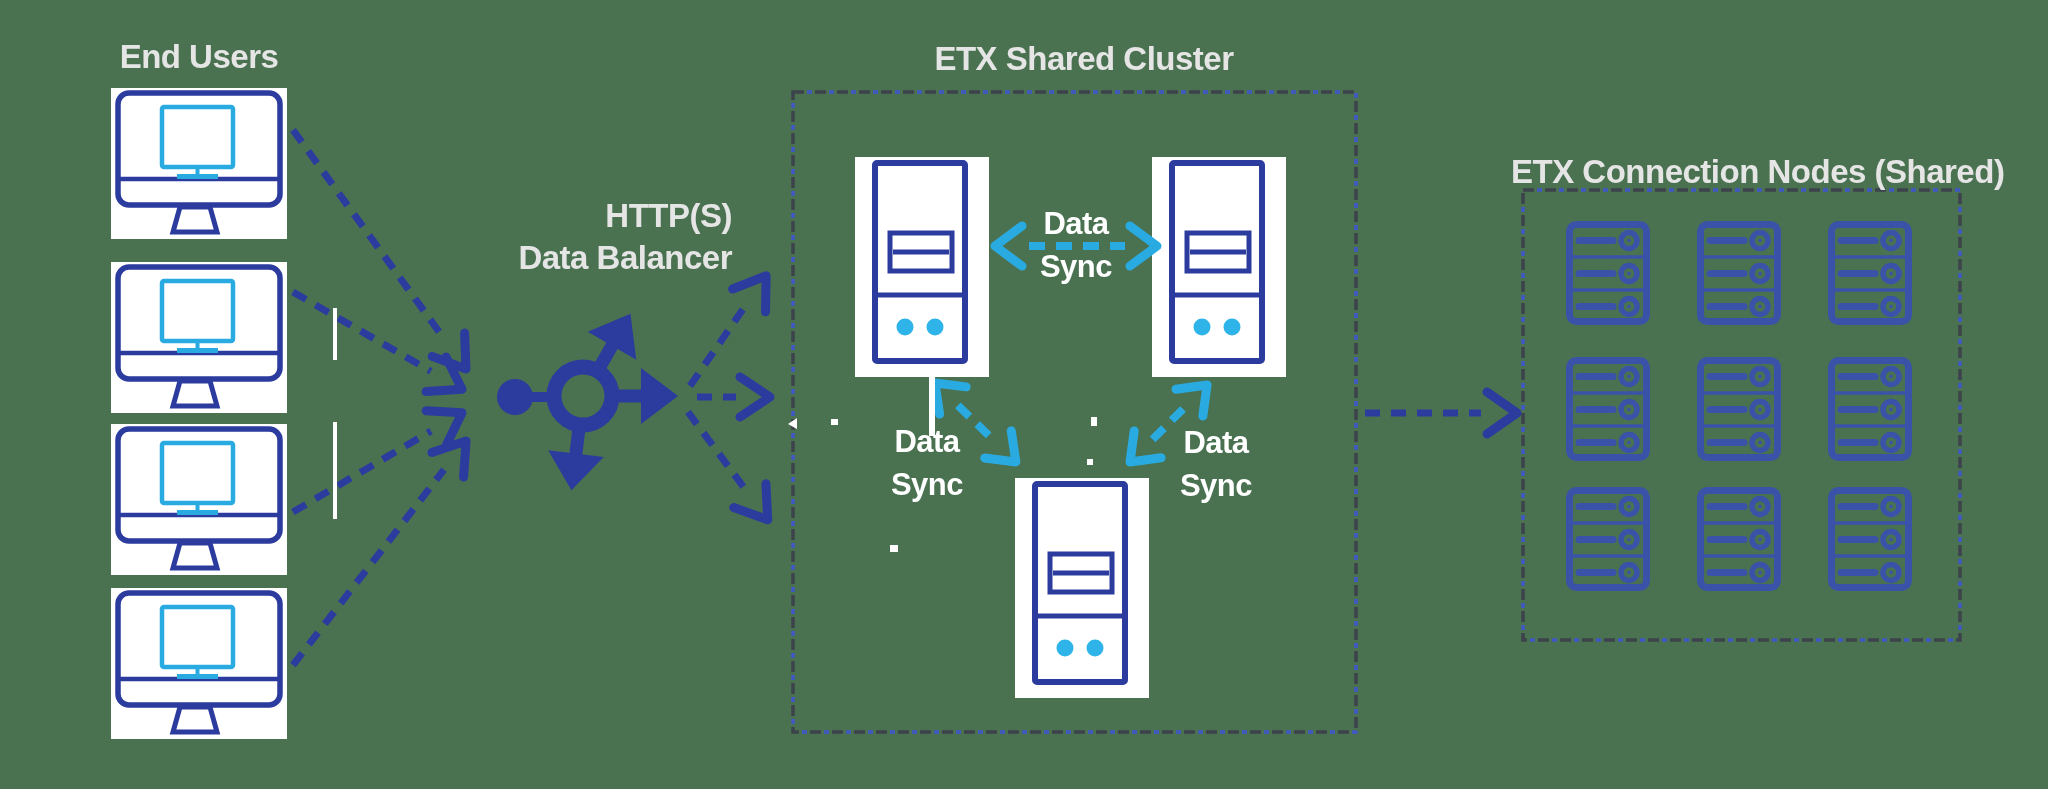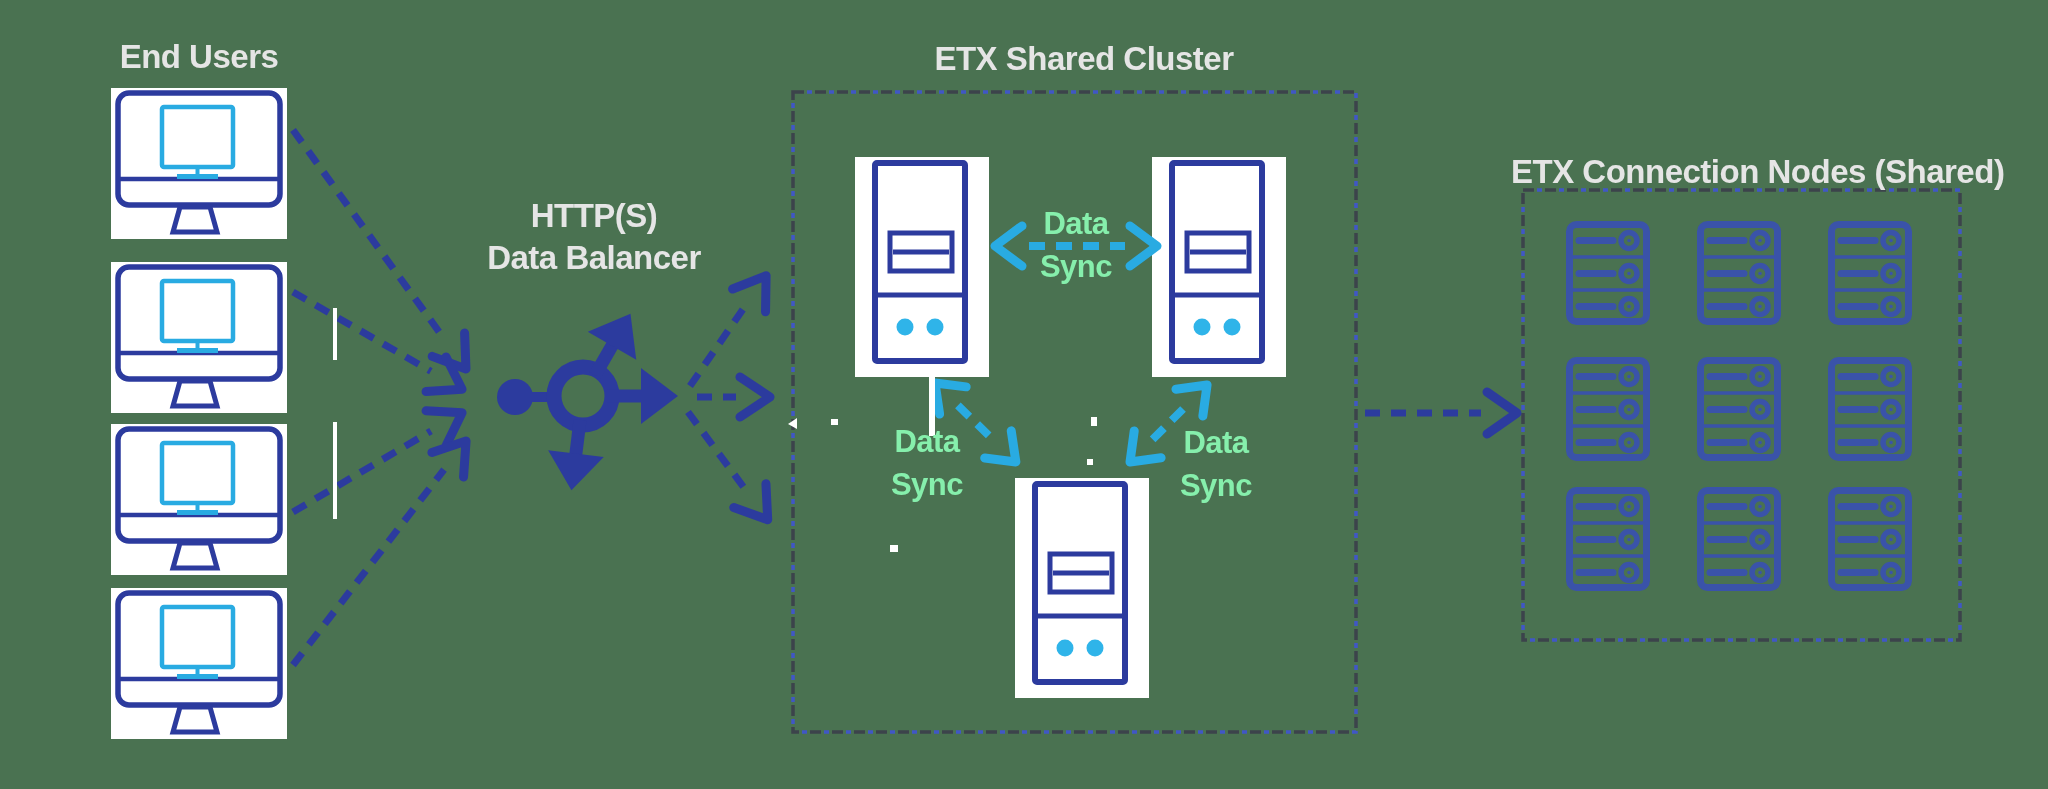--- a/index.html
+++ b/index.html
@@ -23,21 +23,21 @@
     z-index: 2;
     text-align: center;
     font-weight: bold;
     font-size: 33px;
     line-height: 42px;
     letter-spacing: -0.5px;
     color: #e5e5e5;
     white-space: nowrap;
   }
   .lbl.cyan {
-    color: #86efac;
+    color: #ffffff;
     font-size: 31px;
     line-height: 43px;
   }
   
   .ar line { stroke: #2C3B9E; stroke-width: 7; stroke-dasharray: 15 11; }
   .ar polyline { fill: none; stroke: #2C3B9E; stroke-width: 9; stroke-linecap: round; stroke-linejoin: round; }
   
   .cy line { stroke: #29ABE2; stroke-width: 8; stroke-dasharray: 16 11; }
   .cy polyline { fill: none; stroke: #29ABE2; stroke-width: 9; stroke-linecap: round; stroke-linejoin: round; }
   
@@ -204,21 +204,21 @@
       <polygon points="797,418 788,424 797,429"></polygon>
       <rect x="831" y="419" width="7" height="6"></rect>
       <rect x="1091" y="417" width="6" height="9"></rect>
       <rect x="1087" y="459" width="6" height="6"></rect>
       <rect x="890" y="545" width="8" height="7"></rect>
     </g>
   </svg>
 
   <div class="lbl" style="left:59px; top:36px; width:280px;">End Users</div>
 
-  <div class="lbl" style="left:444px; top:195px; width:300px;">
+  <div class="lbl" style="left:432px; top:195px; width:300px;text-align:right;">
     <div>HTTP(S)</div>
     <div>Data Balancer</div>
   </div>
 
   <div class="lbl" style="left:924px; top:38px; width:320px;">ETX Shared Cluster</div>
 
   <div class="lbl" style="left:1511px; top:136px; width:460px;margin-top:15px;">ETX Connection Nodes (Shared)</div>
 
   <div class="lbl cyan" style="left:996px; top:202px; width:160px;">
     <div>Data</div>

